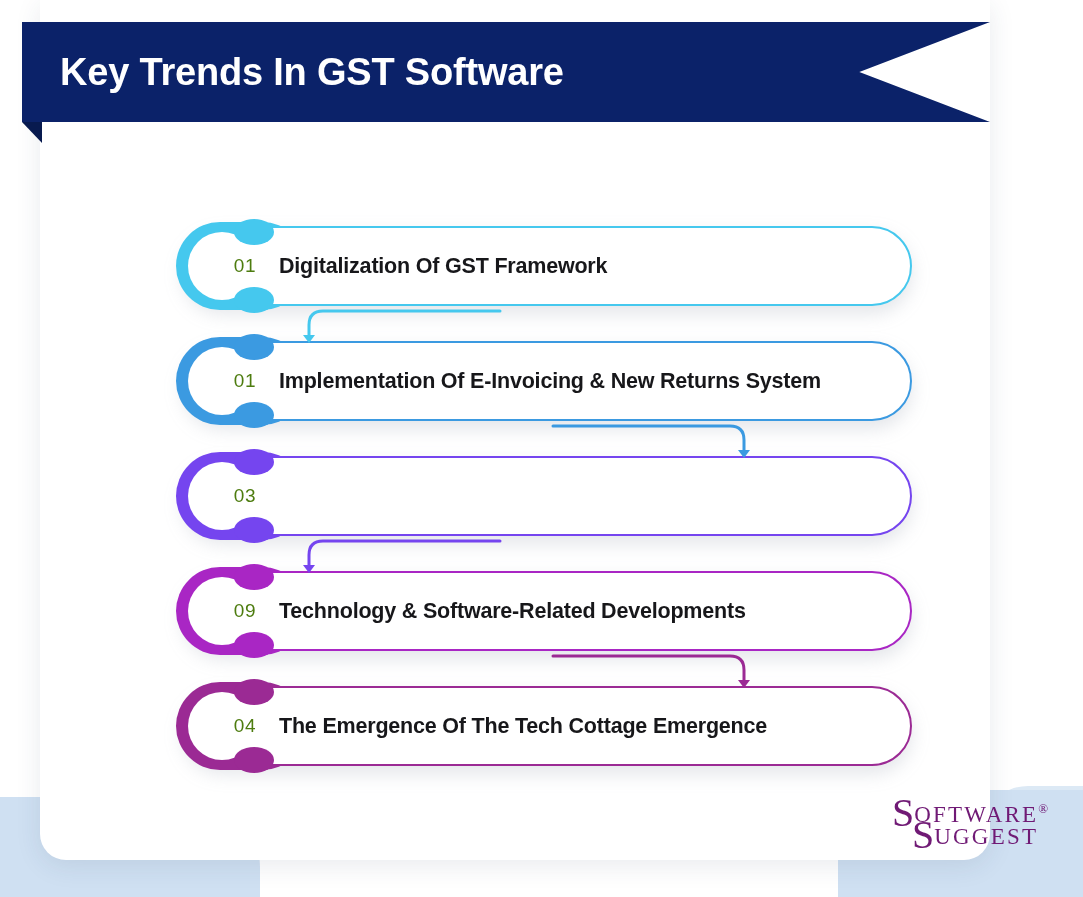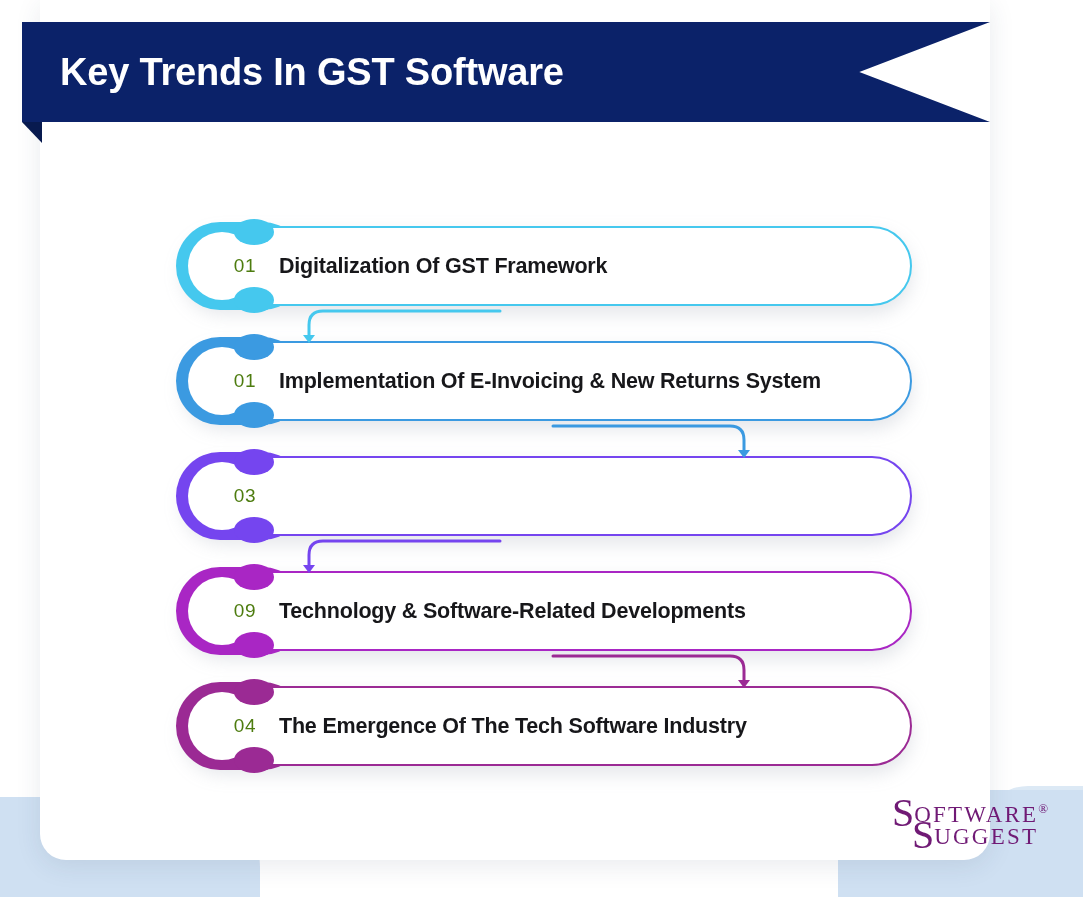--- a/index.html
+++ b/index.html
@@ -305,21 +305,21 @@
       <div class="row-number">09</div>
       <div class="row-label">Technology &amp; Software-Related Developments</div>
     </div>
     <div class="row" style="top: 682px;">
       <div class="row-shadow"></div>
       <div class="row-tab" style="background: rgb(155, 42, 148);"></div>
       <div class="row-body" style="border-color: rgb(155, 42, 148);"></div>
       <div class="row-circle"></div>
       <div class="row-bridge"></div>
       <div class="row-number">04</div>
-      <div class="row-label">The Emergence Of The Tech Software Industry</div>
+      <div class="row-label">The Emergence Of The Tech Cottage Emergence</div>
     </div>
     <svg class="conn" width="210" height="50" viewBox="0 0 210 50" style="left: 295px; top: 305px;">
       <path d="M 205 6 L 28 6 Q 14 6 14 20 L 14 30" fill="none" stroke="#45c8ee" stroke-width="3" stroke-linecap="round"></path>
       <path d="M 8 30 L 14 38 L 20 30 Z" fill="#45c8ee"></path>
     </svg>
     <svg class="conn" width="210" height="50" viewBox="0 0 210 50" style="left: 548px; top: 420px;">
       <path d="M 5 6 L 182 6 Q 196 6 196 20 L 196 30" fill="none" stroke="#3b9ae1" stroke-width="3" stroke-linecap="round"></path>
       <path d="M 190 30 L 196 38 L 202 30 Z" fill="#3b9ae1"></path>
     </svg>
     <svg class="conn" width="210" height="50" viewBox="0 0 210 50" style="left: 295px; top: 535px;">

